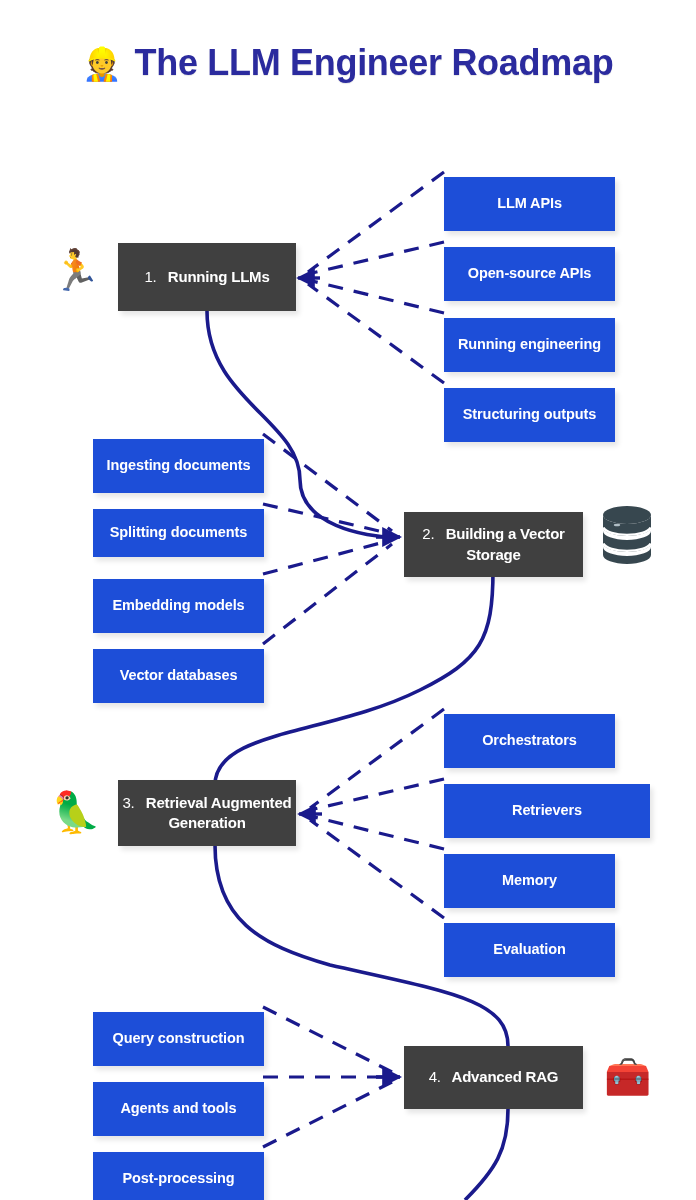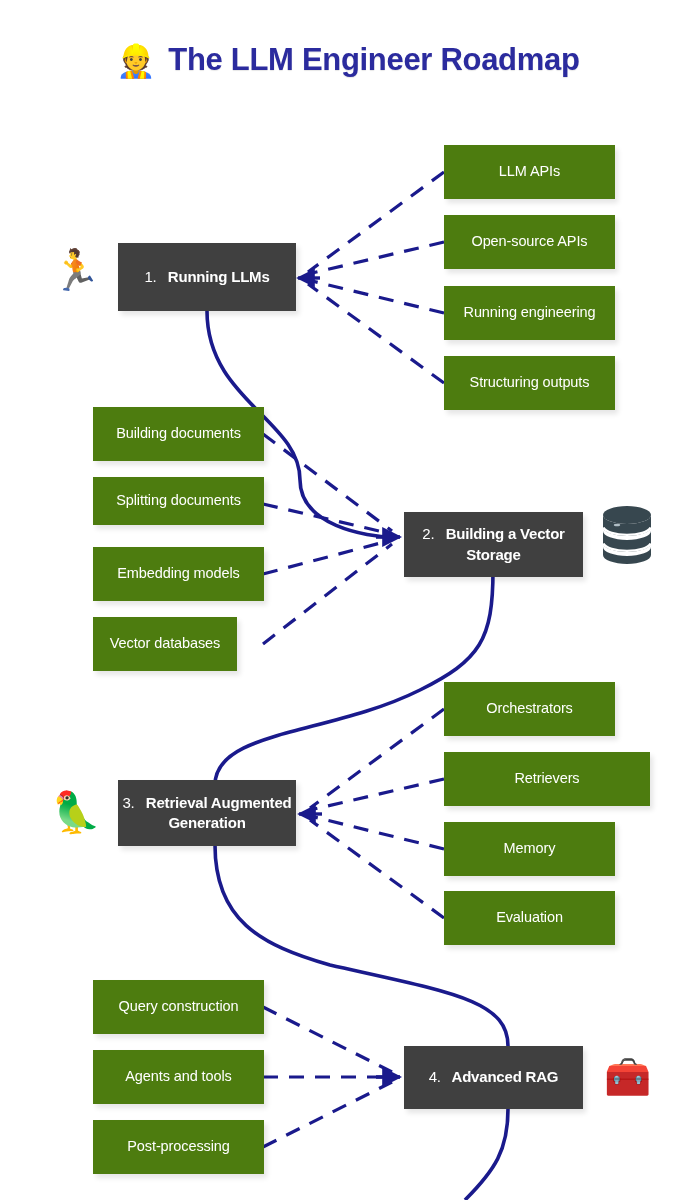--- a/index.html
+++ b/index.html
@@ -25,21 +25,21 @@
     justify-content: center;
     gap: 12px;
   }
   #title-emoji {
     font-size: 32px;
     line-height: 1;
     display: block;
     transform: translateY(1px);
   }
   #title-text {
-    font-size: 31px;
+    font-size: 36px;
     font-weight: bold;
     color: #2b2b9e;
     letter-spacing: -0.3px;
     white-space: nowrap;
     text-shadow: 0 1px 1px rgba(0,0,0,0.10);
   }
 
   
   #wires {
     position: absolute;
@@ -62,25 +62,26 @@
     background: #404040;
     font-weight: bold;
     font-size: 15px;
     line-height: 1.35;
     letter-spacing: -0.2px;
   }
   .main-node .num {
     font-weight: normal;
   }
   .sub-node {
-    background: #4d7c0f;
+    background: #1d4ed8;
     font-size: 14.5px;
-    font-weight: normal;
+    font-weight: bold;
     letter-spacing: -0.1px;
     line-height: 1.2;
+    margin-top: 32px;
   }
 
   
   .side-icon {
     position: absolute;
     display: flex;
     align-items: center;
     justify-content: center;
     font-size: 40px;
     line-height: 1;
@@ -165,29 +166,29 @@
   <span>Open-source APIs</span>
 </div>
 <div class="node sub-node" style="left:444px; top:286px; width:171px; height:54px;">
   <span>Running engineering</span>
 </div>
 <div class="node sub-node" style="left:444px; top:356px; width:171px; height:54px;">
   <span>Structuring outputs</span>
 </div>
 
 <div class="node sub-node" style="left:93px; top:407px; width:171px; height:54px;">
-  <span>Building documents</span>
+  <span>Ingesting documents</span>
 </div>
 <div class="node sub-node" style="left:93px; top:477px; width:171px; height:48px;">
   <span>Splitting documents</span>
 </div>
 <div class="node sub-node" style="left:93px; top:547px; width:171px; height:54px;">
   <span>Embedding models</span>
 </div>
-<div class="node sub-node" style="left:93px; top:617px; width:144px; height:54px;">
+<div class="node sub-node" style="left:93px; top:617px; width:171px; height:54px;">
   <span>Vector databases</span>
 </div>
 <div class="node main-node" style="left:404px; top:512px; width:179px; height:65px;">
   <div>
     <span class="num">2. </span>
     <span>Building a Vector Storage</span>
   </div>
 </div>
 <div class="side-icon" style="left:598px; top:503px; width:58px; height:64px;">
   <svg width="54" height="60" viewBox="0 0 54 60" aria-hidden="true">

